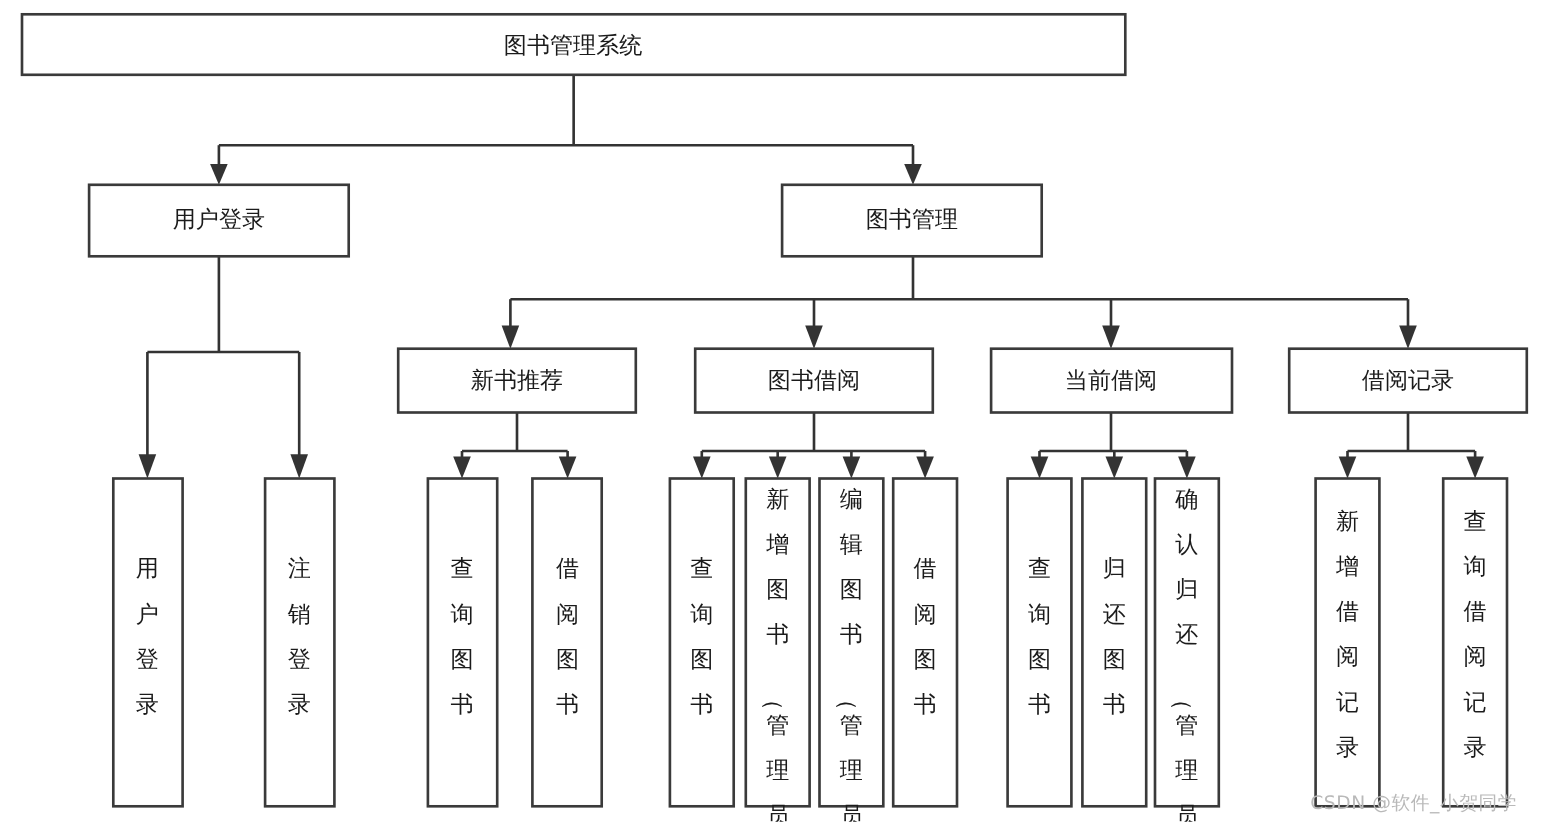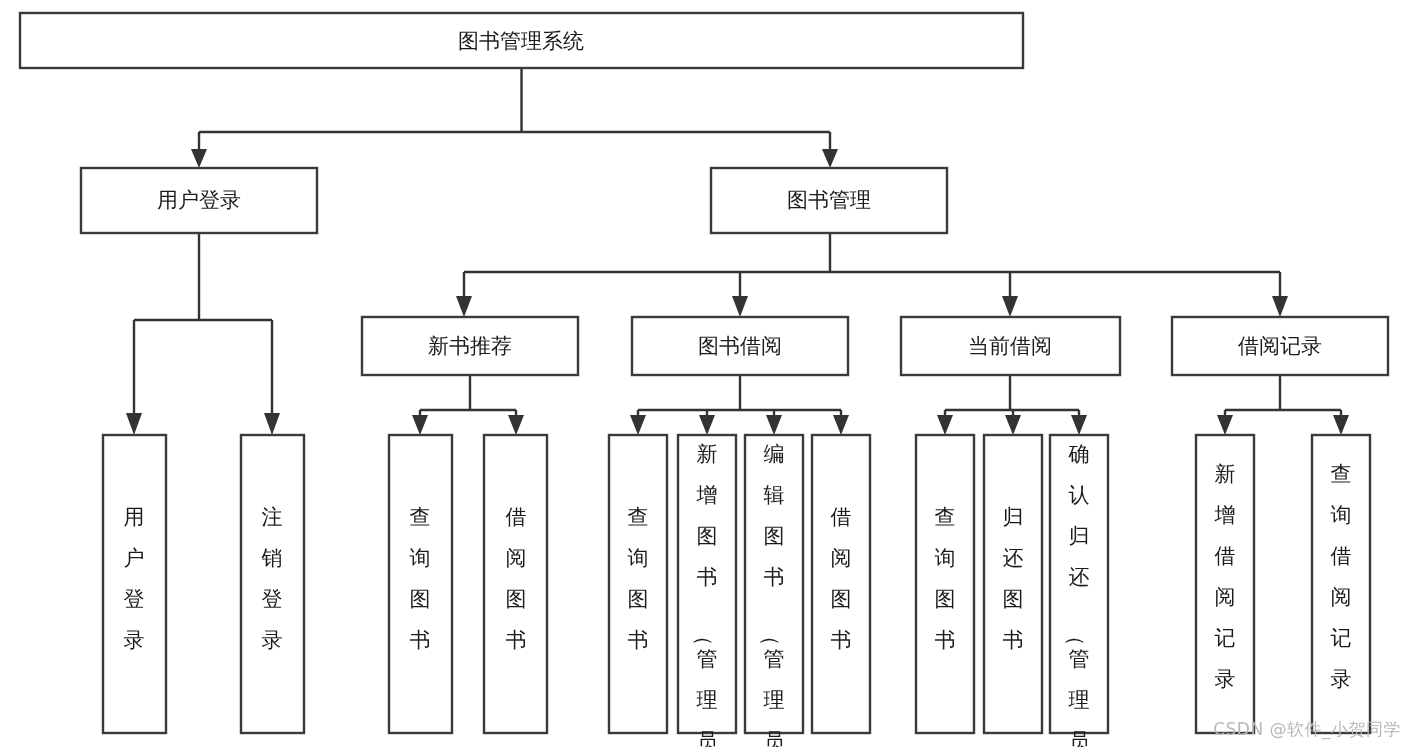--- a/index.html
+++ b/index.html
@@ -49,21 +49,21 @@
     dominant-baseline: middle;
   }
   .node-label-v {
     font-family: "DejaVu Sans", "Liberation Sans", sans-serif;
     font-size: 21px;
     fill: #1b1b1b;
     text-anchor: middle;
   }
   .watermark {
     position: absolute;
-    right: 4px;
+    right: 26px;
     bottom: 6px;
     font-family: "DejaVu Sans", "Liberation Sans", sans-serif;
     font-size: 17px;
     color: #b9b9b9;
     white-space: nowrap;
     letter-spacing: 0.5px;
     pointer-events: none;
   }
 </style>
 </head>

